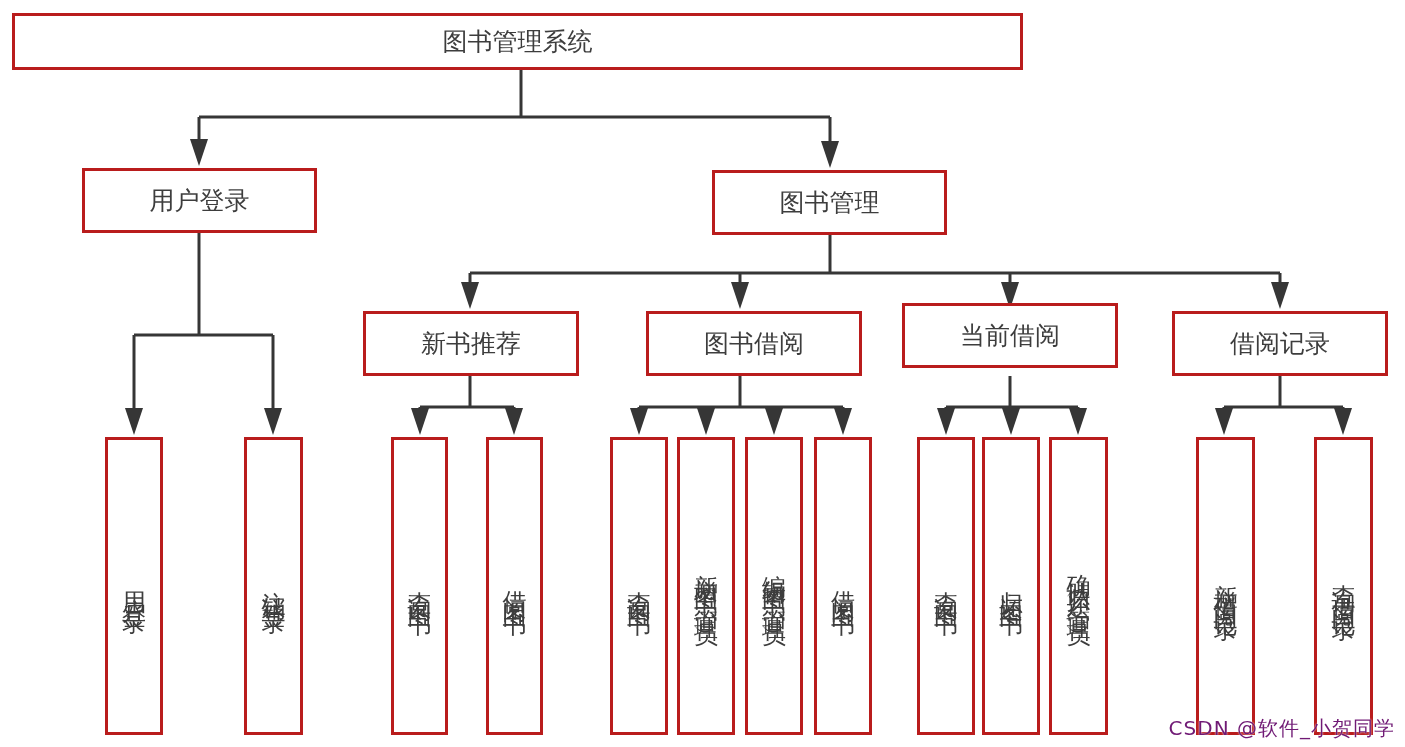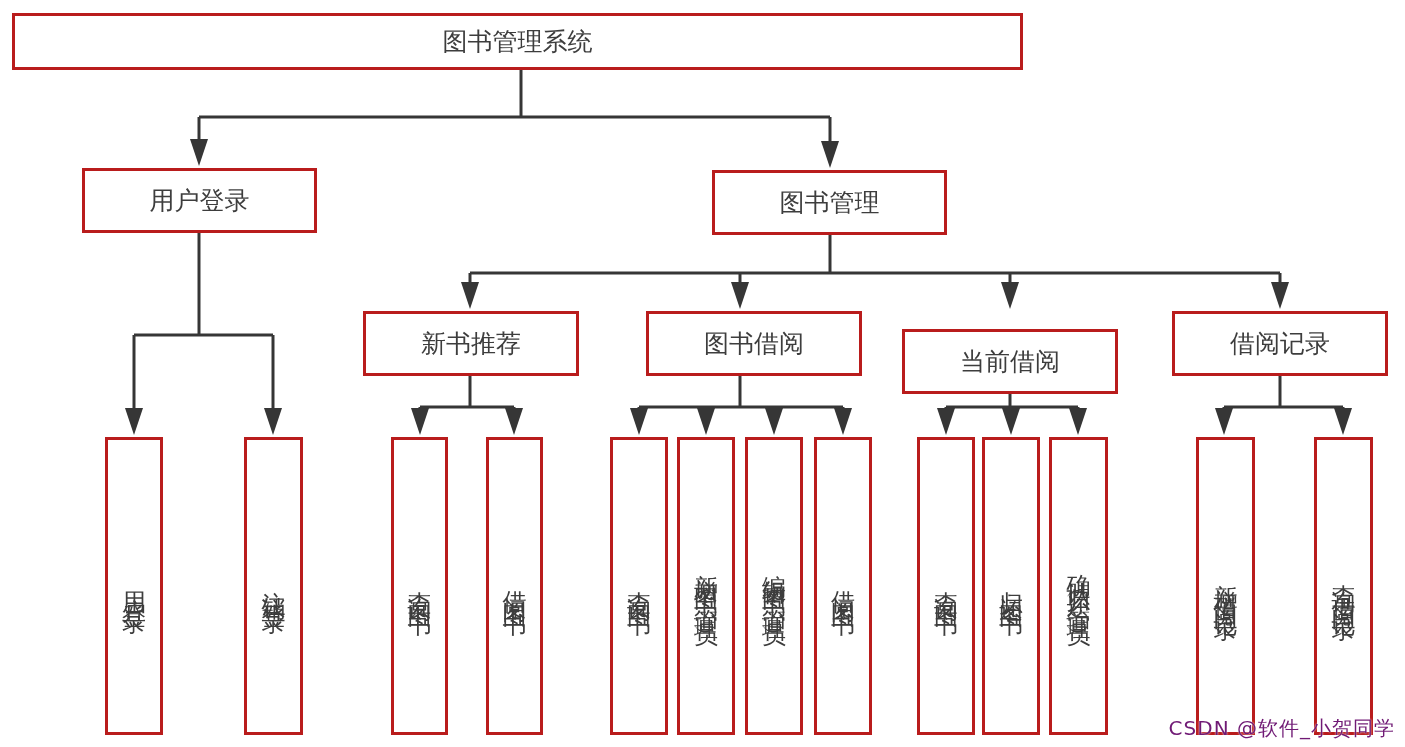--- a/index.html
+++ b/index.html
@@ -118,21 +118,21 @@
     </g>
   </svg>
 
   <div class="node" style="left:12px; top:13px; width:1011px; height:57px;">图书管理系统</div>
 
   <div class="node" style="left:82px; top:168px; width:235px; height:65px;">用户登录</div>
   <div class="node" style="left:712px; top:170px; width:235px; height:65px;">图书管理</div>
 
   <div class="node" style="left:363px; top:311px; width:216px; height:65px;">新书推荐</div>
   <div class="node" style="left:646px; top:311px; width:216px; height:65px;">图书借阅</div>
-  <div class="node" style="left:902px; top:329px; width:216px; height:65px;">当前借阅</div>
+  <div class="node" style="left:902px; top:303px; width:216px; height:65px;">当前借阅</div>
   <div class="node" style="left:1172px; top:311px; width:216px; height:65px;font-family:Liberation Serif, serif;">借阅记录</div>
 
   <div class="node node--vertical" style="left:105px; top:437px; width:58px; height:298px;">用户登录</div>
   <div class="node node--vertical" style="left:244px; top:437px; width:59px; height:298px;">注销登录</div>
 
   <div class="node node--vertical" style="left:391px; top:437px; width:57px; height:298px;">查询图书</div>
   <div class="node node--vertical" style="left:486px; top:437px; width:57px; height:298px;">借阅图书</div>
 
   <div class="node node--vertical" style="left:610px; top:437px; width:58px; height:298px;">查询图书</div>
   <div class="node node--vertical" style="left:677px; top:437px; width:58px; height:298px;">新增图书（管理员）</div>

